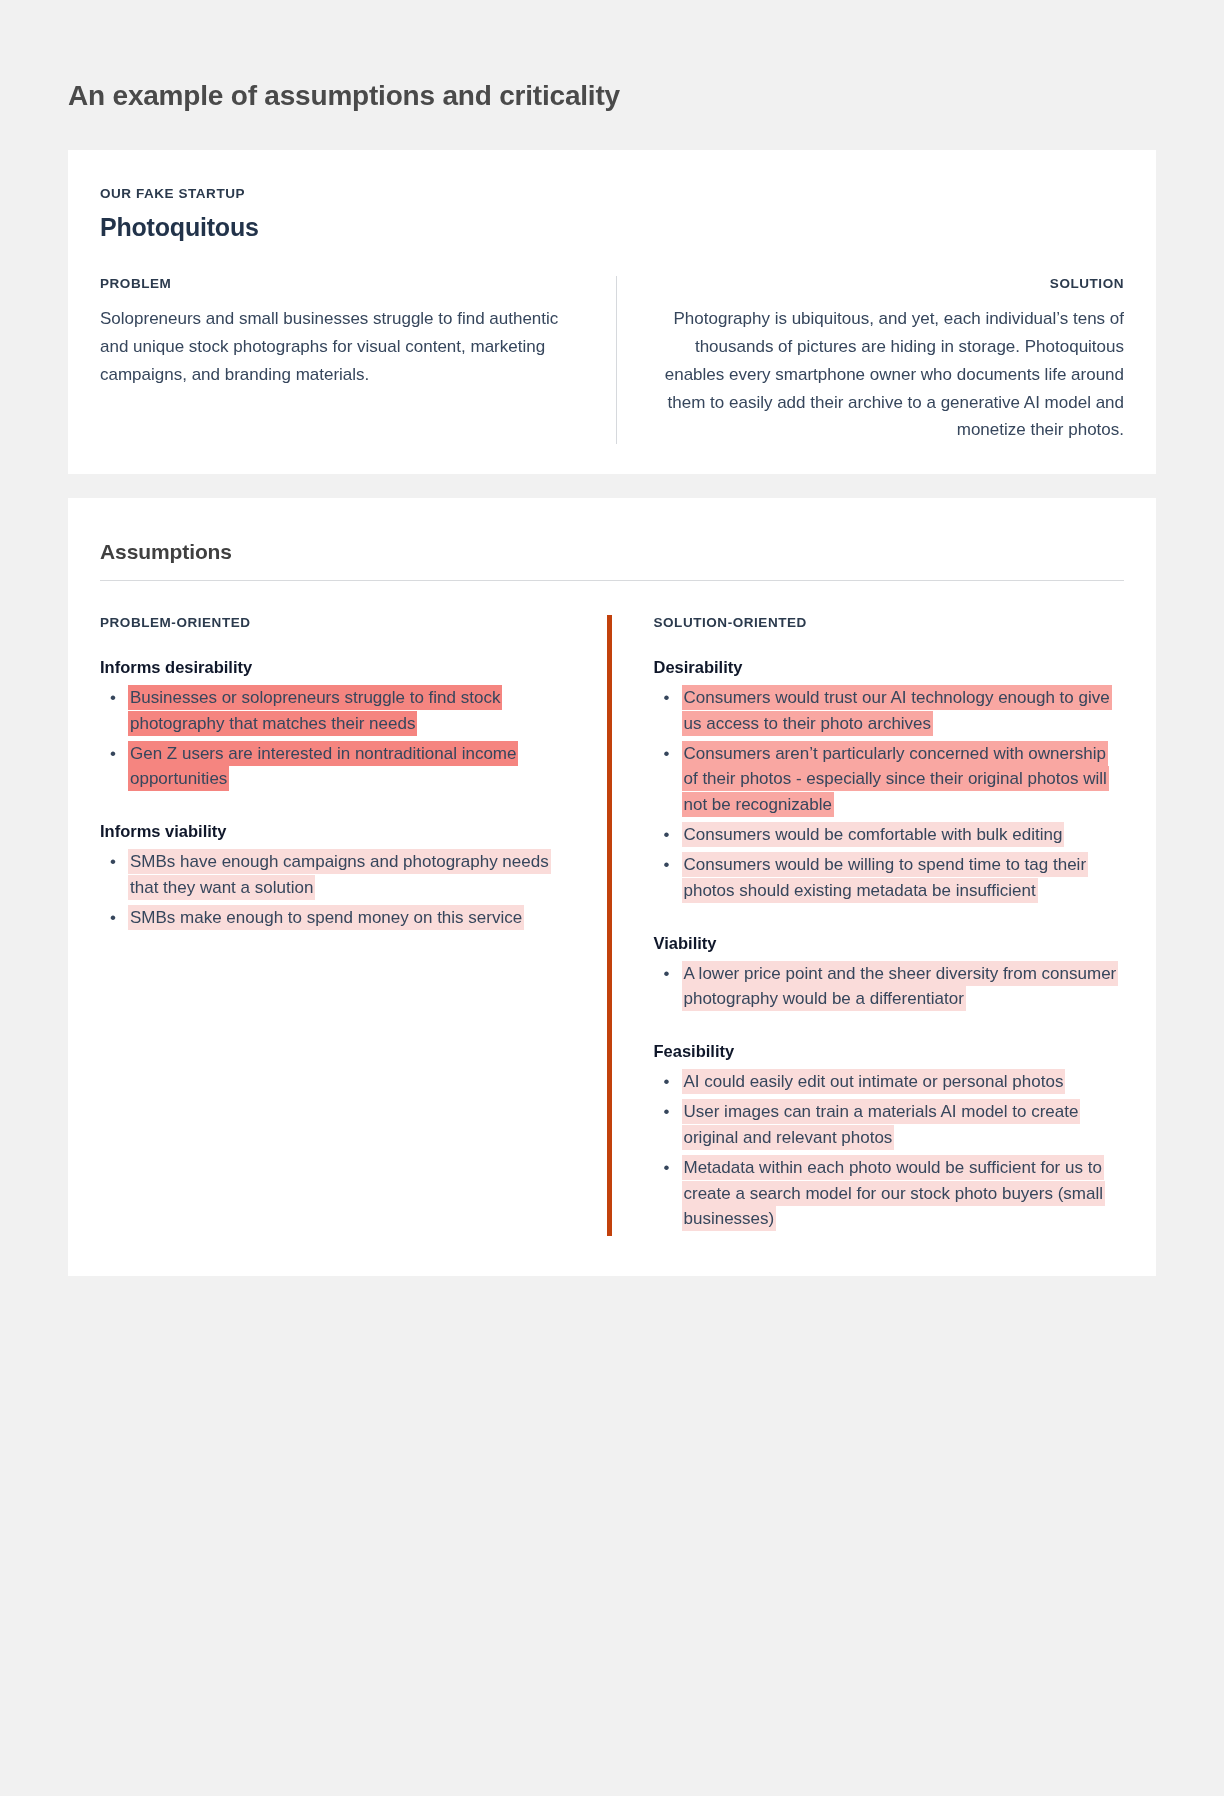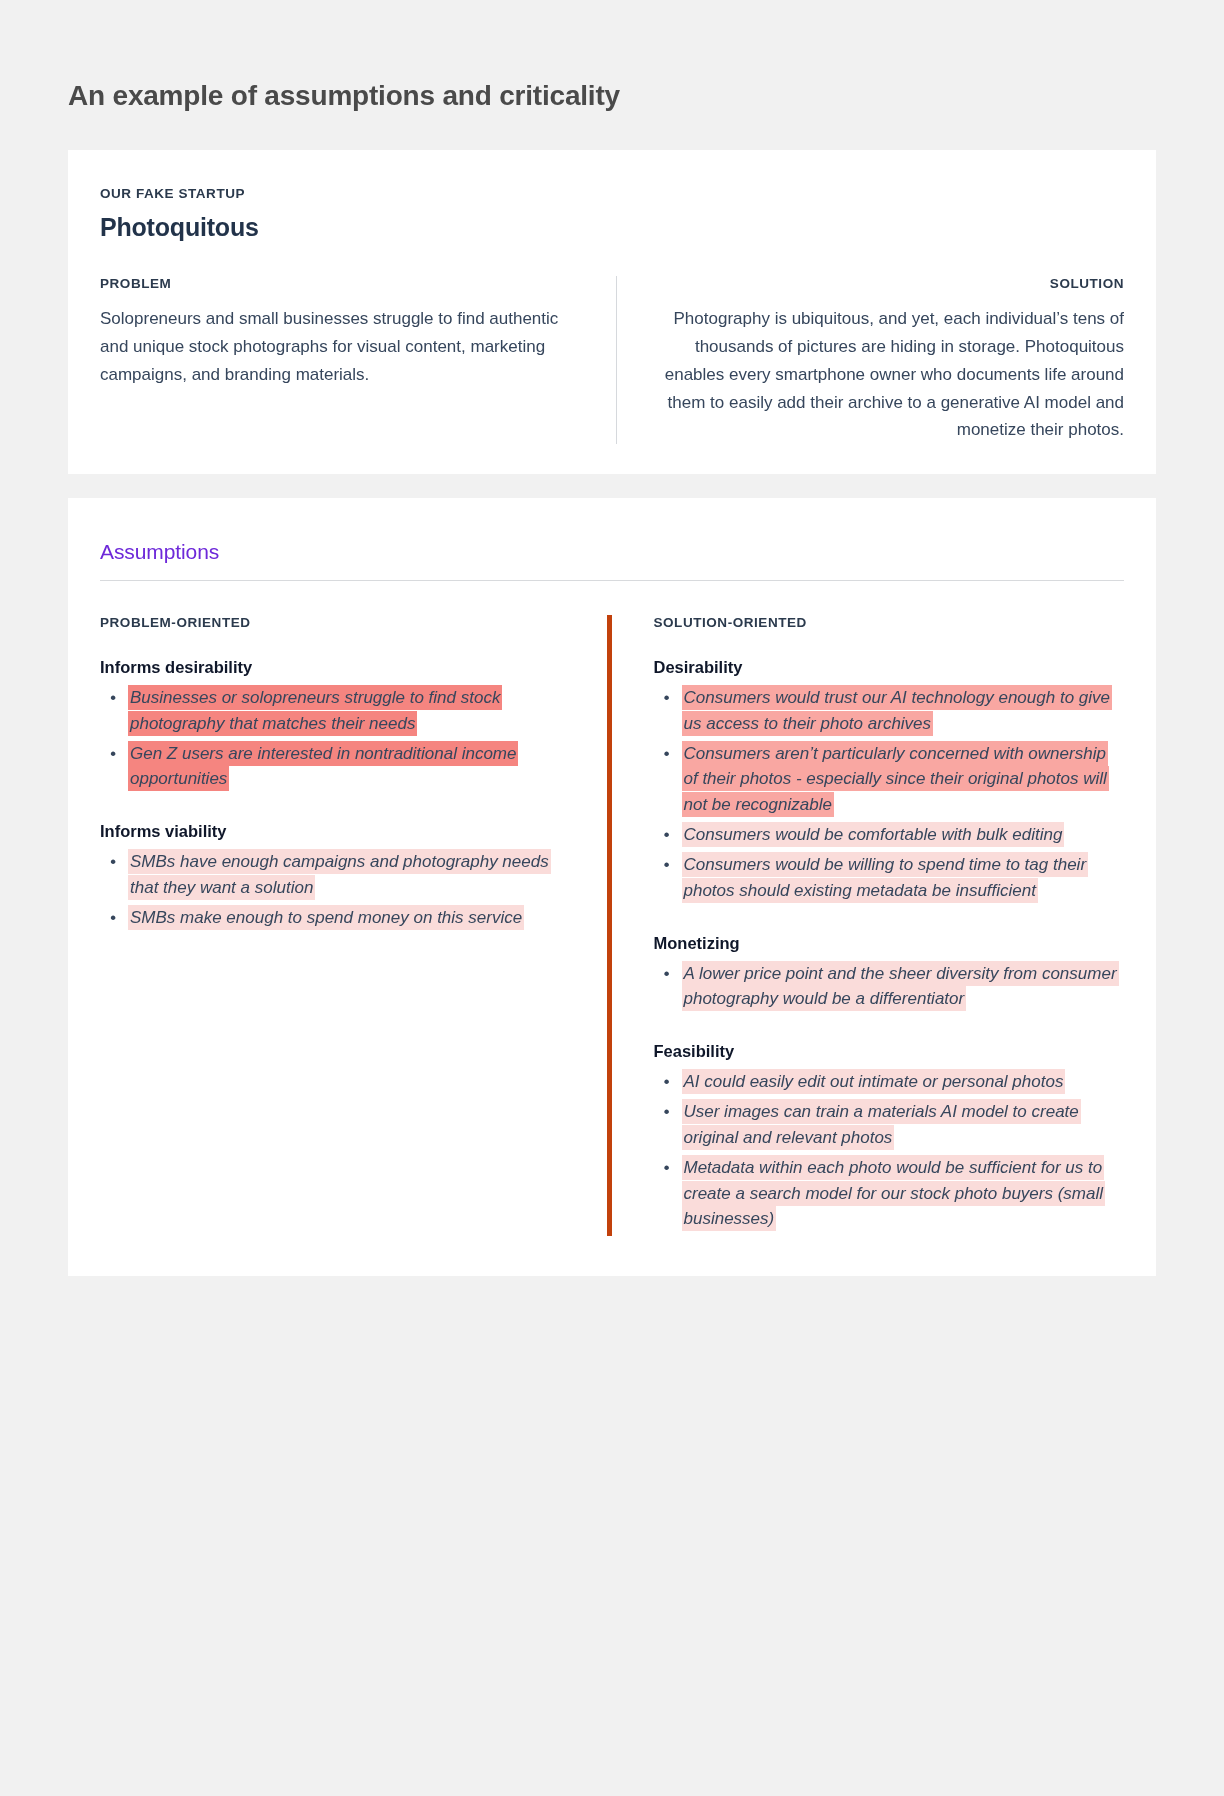--- a/index.html
+++ b/index.html
@@ -86,22 +86,22 @@
   .ps-body {
     margin-top: 14px;
     font-size: 17px;
     line-height: 1.63;
     color: #36465c;
   }
 
   
   .assumptions-heading {
     font-size: 21px;
-    font-weight: normal;
-    color: #6d28d9;
+    font-weight: bold;
+    color: #404040;
     padding: 0 8px 16px 8px;
     letter-spacing: -0.1px;
   }
   .assumptions-rule {
     height: 1px;
     background: #d8dadd;
     margin: 0 8px;
   }
 
   .assume-grid {
@@ -133,21 +133,20 @@
     font-size: 16.5px;
     font-weight: bold;
     color: #0f172a;
     margin-bottom: 8px;
   }
 
   ul.bullets {
     list-style: none;
     margin: 0;
     padding: 0;
-    font-style: italic;
   }
   ul.bullets > li {
     position: relative;
     padding-left: 28px;
     margin-bottom: 4px;
     font-size: 17px;
     line-height: 1.52;
     color: #36465c;
   }
   ul.bullets > li::before {
@@ -231,21 +230,21 @@
             <div class="group">
               <div class="group-title">Desirability</div>
               <ul class="bullets">
                 <li><span class="hl hl-medium">Consumers would trust our AI technology enough to give us access to their photo archives</span></li>
                 <li><span class="hl hl-medium">Consumers aren’t particularly concerned with ownership of their photos - especially since their original photos will not be recognizable</span></li>
                 <li><span class="hl hl-low">Consumers would be comfortable with bulk editing</span></li>
                 <li><span class="hl hl-low">Consumers would be willing to spend time to tag their photos should existing metadata be insufficient</span></li>
               </ul>
             </div>
             <div class="group">
-              <div class="group-title">Monetizing</div>
+              <div class="group-title">Viability</div>
               <ul class="bullets">
                 <li><span class="hl hl-low">A lower price point and the sheer diversity from consumer photography would be a differentiator</span></li>
               </ul>
             </div>
             <div class="group">
               <div class="group-title">Feasibility</div>
               <ul class="bullets">
                 <li><span class="hl hl-low">AI could easily edit out intimate or personal photos</span></li>
                 <li><span class="hl hl-low">User images can train a materials AI model to create original and relevant photos</span></li>
                 <li><span class="hl hl-low">Metadata within each photo would be sufficient for us to create a search model for our stock photo buyers (small businesses)</span></li>

